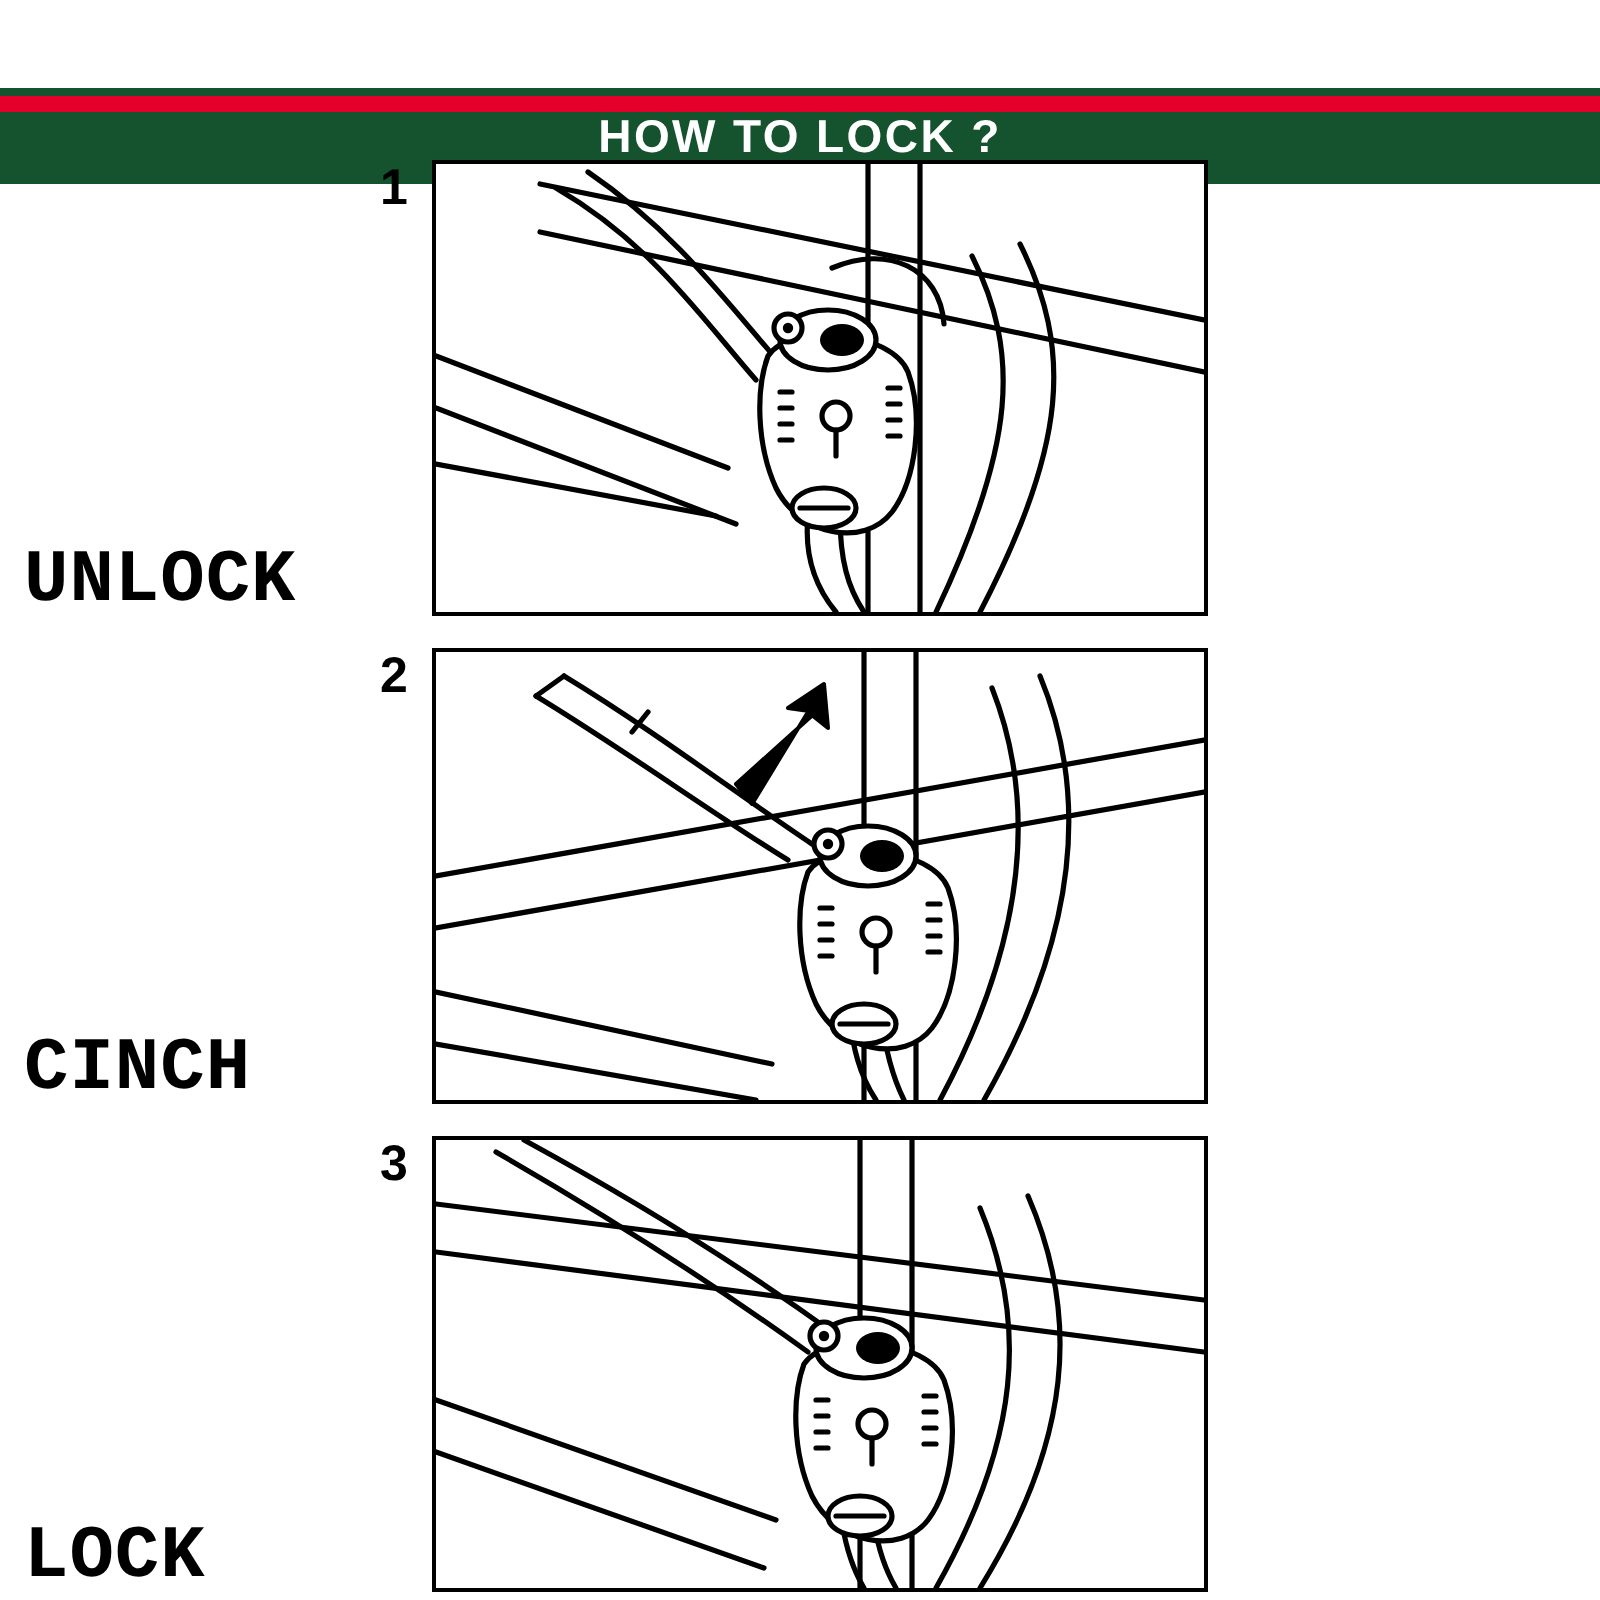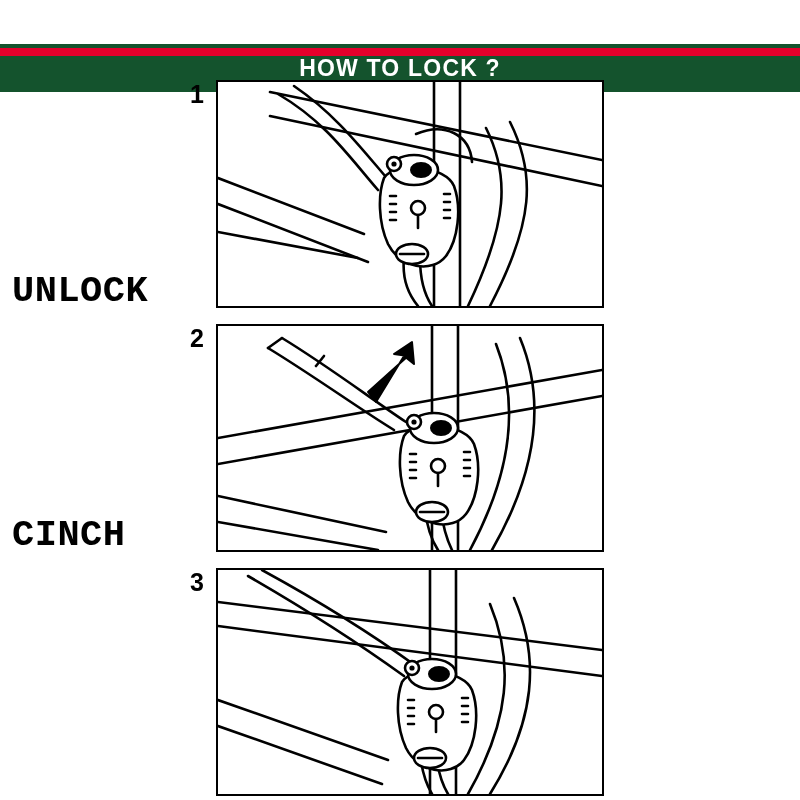--- a/index.html
+++ b/index.html
@@ -238,16 +238,17 @@
             <ellipse cx="214" cy="104" rx="24" ry="15" fill="#ffffff"></ellipse>
             <ellipse cx="221" cy="104" rx="11" ry="8" fill="#000000" stroke="none"></ellipse>
             <circle cx="194" cy="98" r="7" fill="#ffffff"></circle>
             <circle cx="194" cy="98" r="2.6" fill="#000000" stroke="none"></circle>
 
             <ellipse cx="212" cy="188" rx="16" ry="10" fill="#ffffff"></ellipse>
             <path d="M200 188 L224 188"></path>
           </g>
         </svg>
       </div>
+      <div class="step-label">LOCK</div>
     </div>
 
   </div>
 </div>
 
 </body></html>

